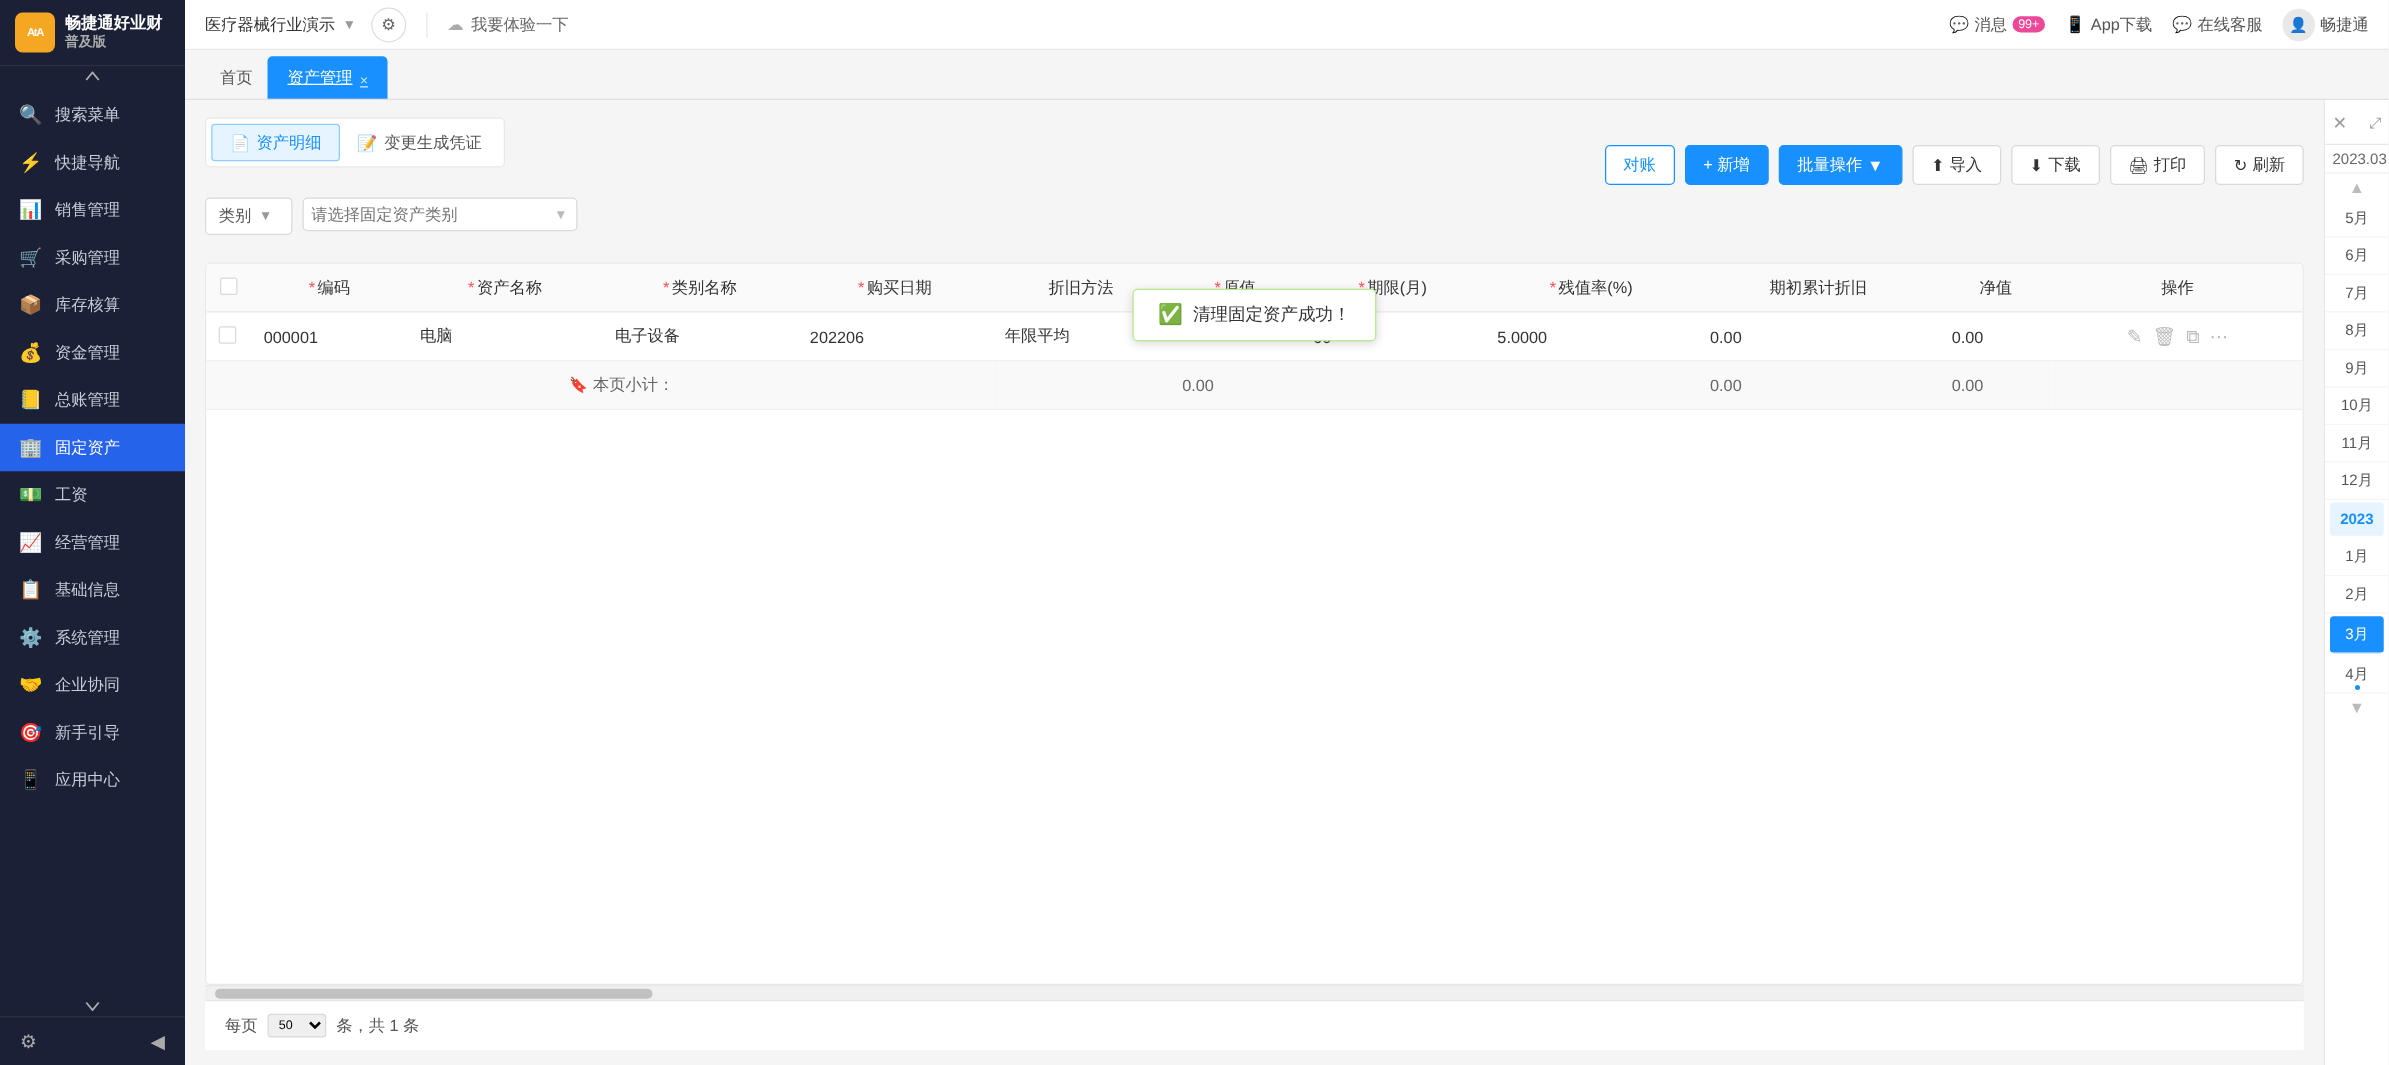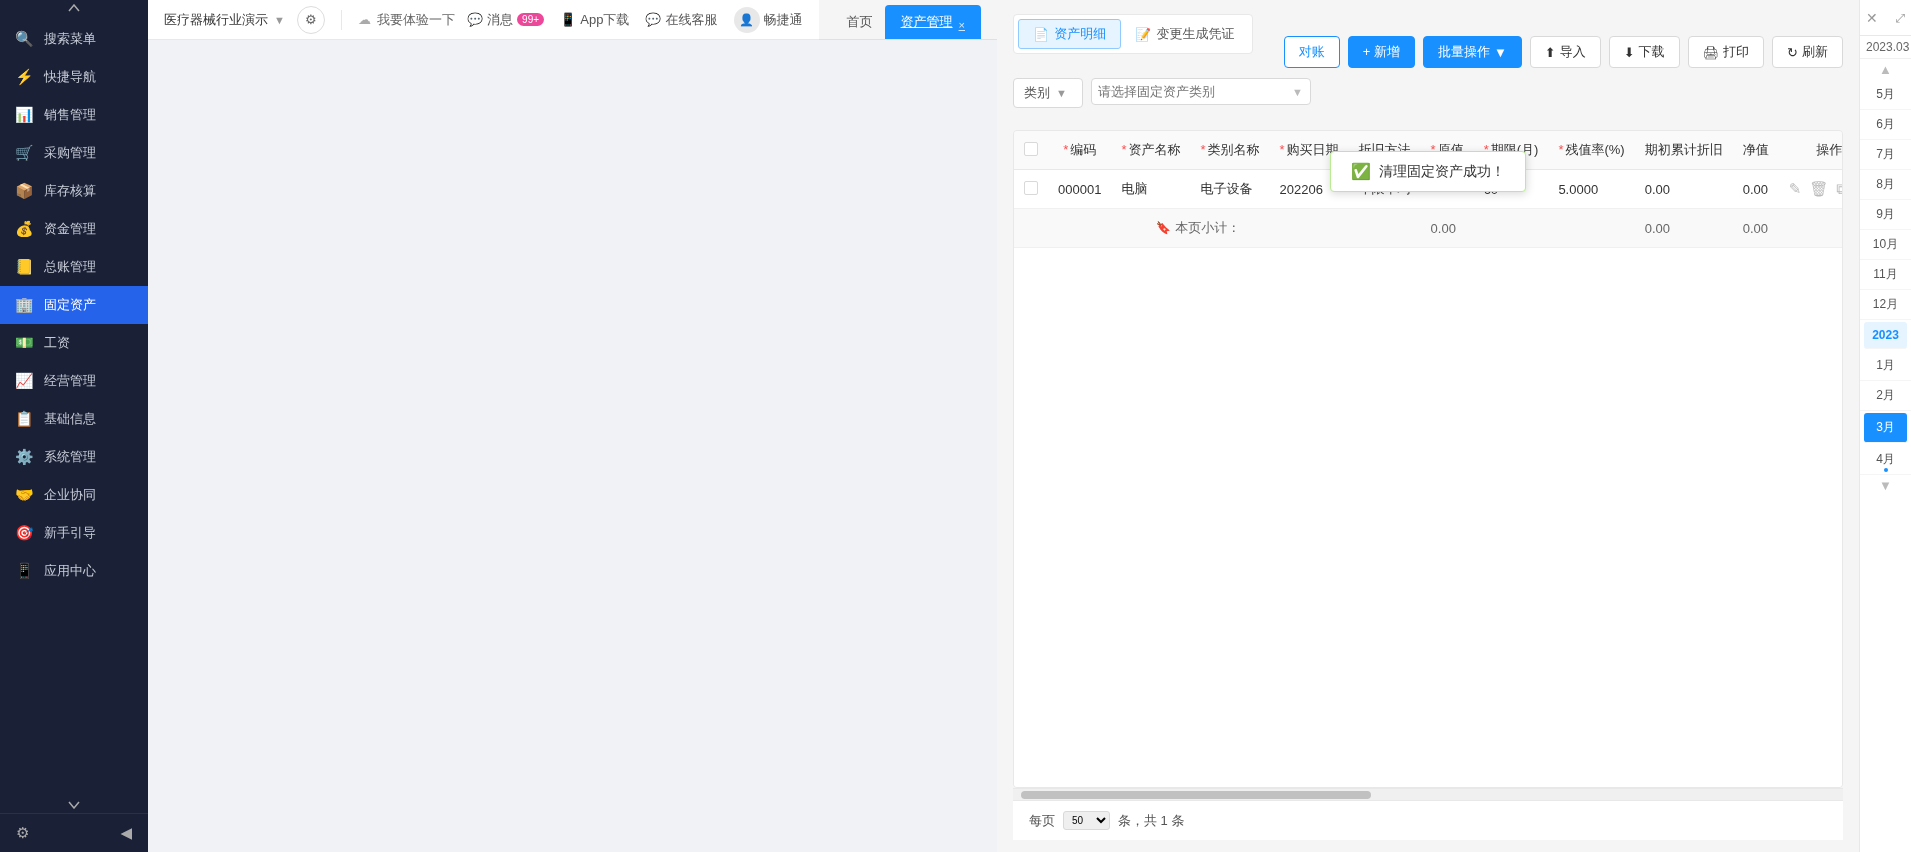--- a/index.html
+++ b/index.html
@@ -67,21 +67,21 @@
       justify-content: center;
       padding: 4px;
       cursor: pointer;
     }
     .scroll-btn svg { fill: #aaa; }
 
     
     .main-area {
       flex: 1;
       display: flex;
-      flex-direction: row;
+      flex-direction: column;
       height: 100%;
       overflow: hidden;
     }
     .topbar {
       height: 40px;
       background: #fff;
       border-bottom: 1px solid #e8e8e8;
       display: flex;
       align-items: center;
       padding: 0 16px;
@@ -430,20 +430,29 @@
       padding: 3px;
       cursor: pointer;
       color: #bbb;
       font-size: 13px;
     }
   </style>
 </head>
 <body>
 
 <div class="sidebar">
+  <div class="sidebar-logo">
+    <div class="sidebar-logo-icon">
+      <span style="font-size:9px;letter-spacing:-1px;">AtA</span>
+    </div>
+    <div class="sidebar-logo-text">
+      <div class="main">畅捷通好业财</div>
+      <div class="sub">普及版</div>
+    </div>
+  </div>
 
   <div class="scroll-btn">
     <svg width="12" height="8" viewBox="0 0 12 8">
         <polyline points="1,7 6,1 11,7" fill="none" stroke="#aaa" stroke-width="1.5"></polyline>
       </svg>
   </div>
 
   <div class="sidebar-nav">
     <div class="sidebar-item">
       <span class="icon">🔍</span>

